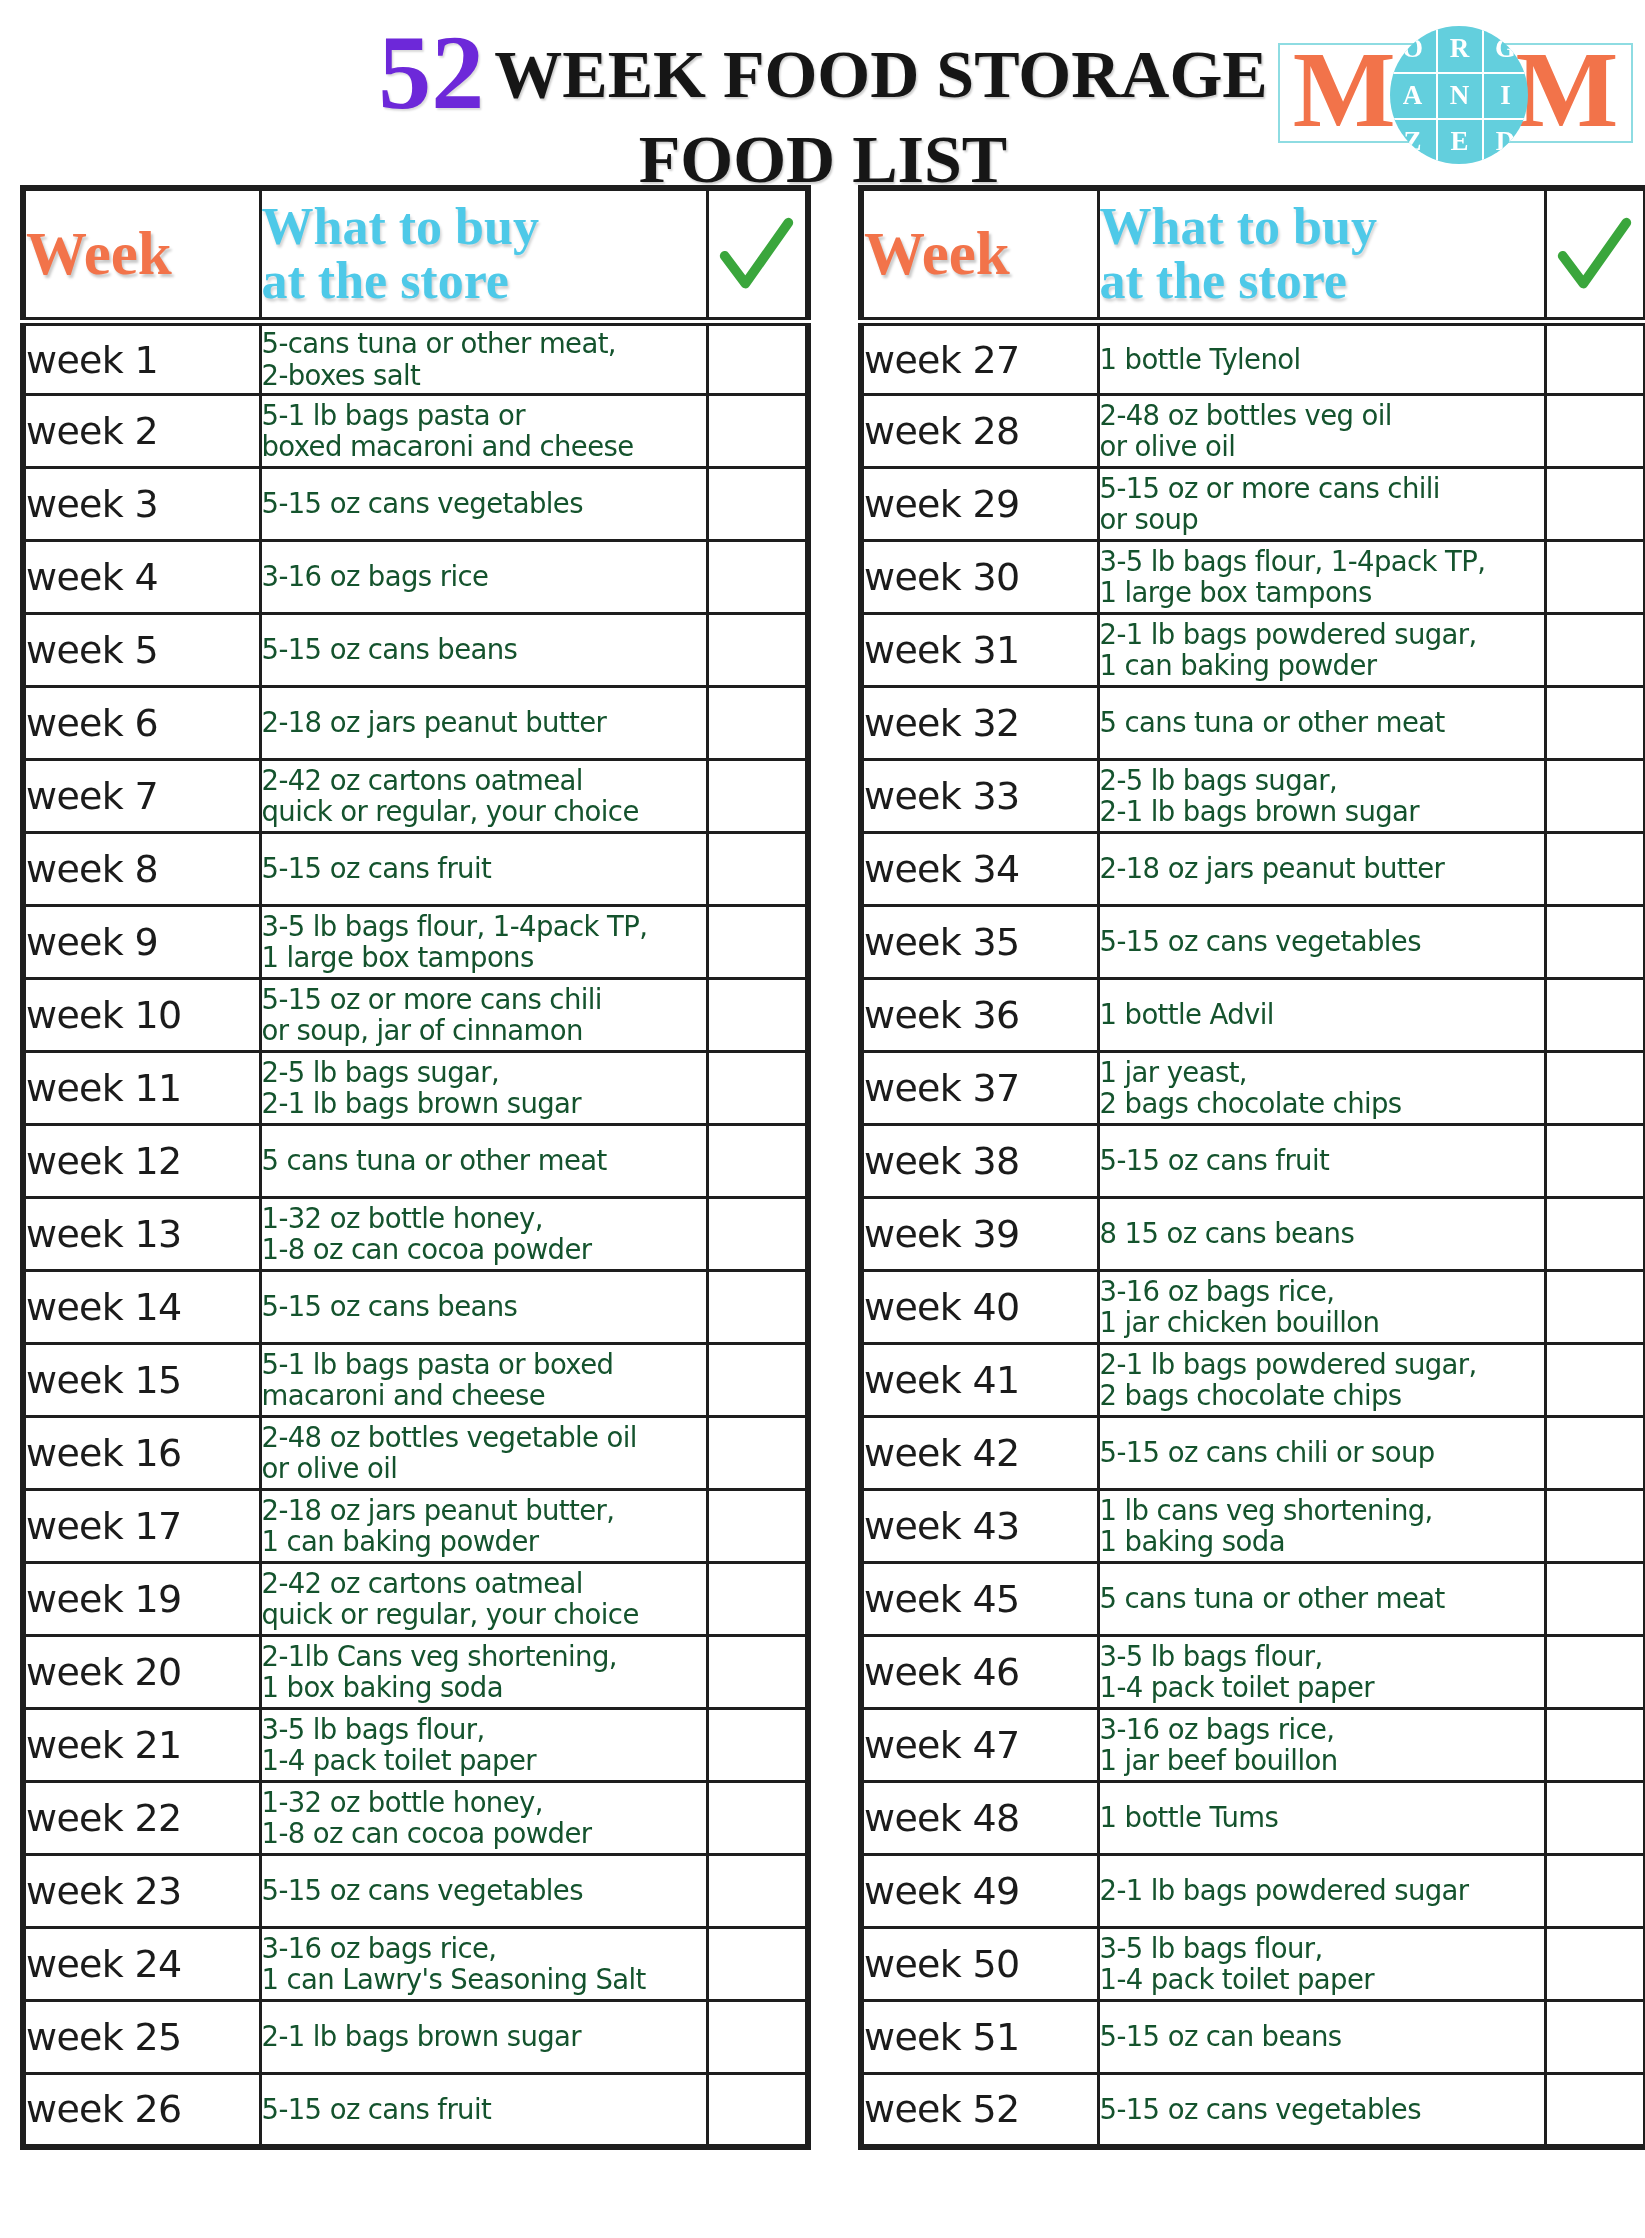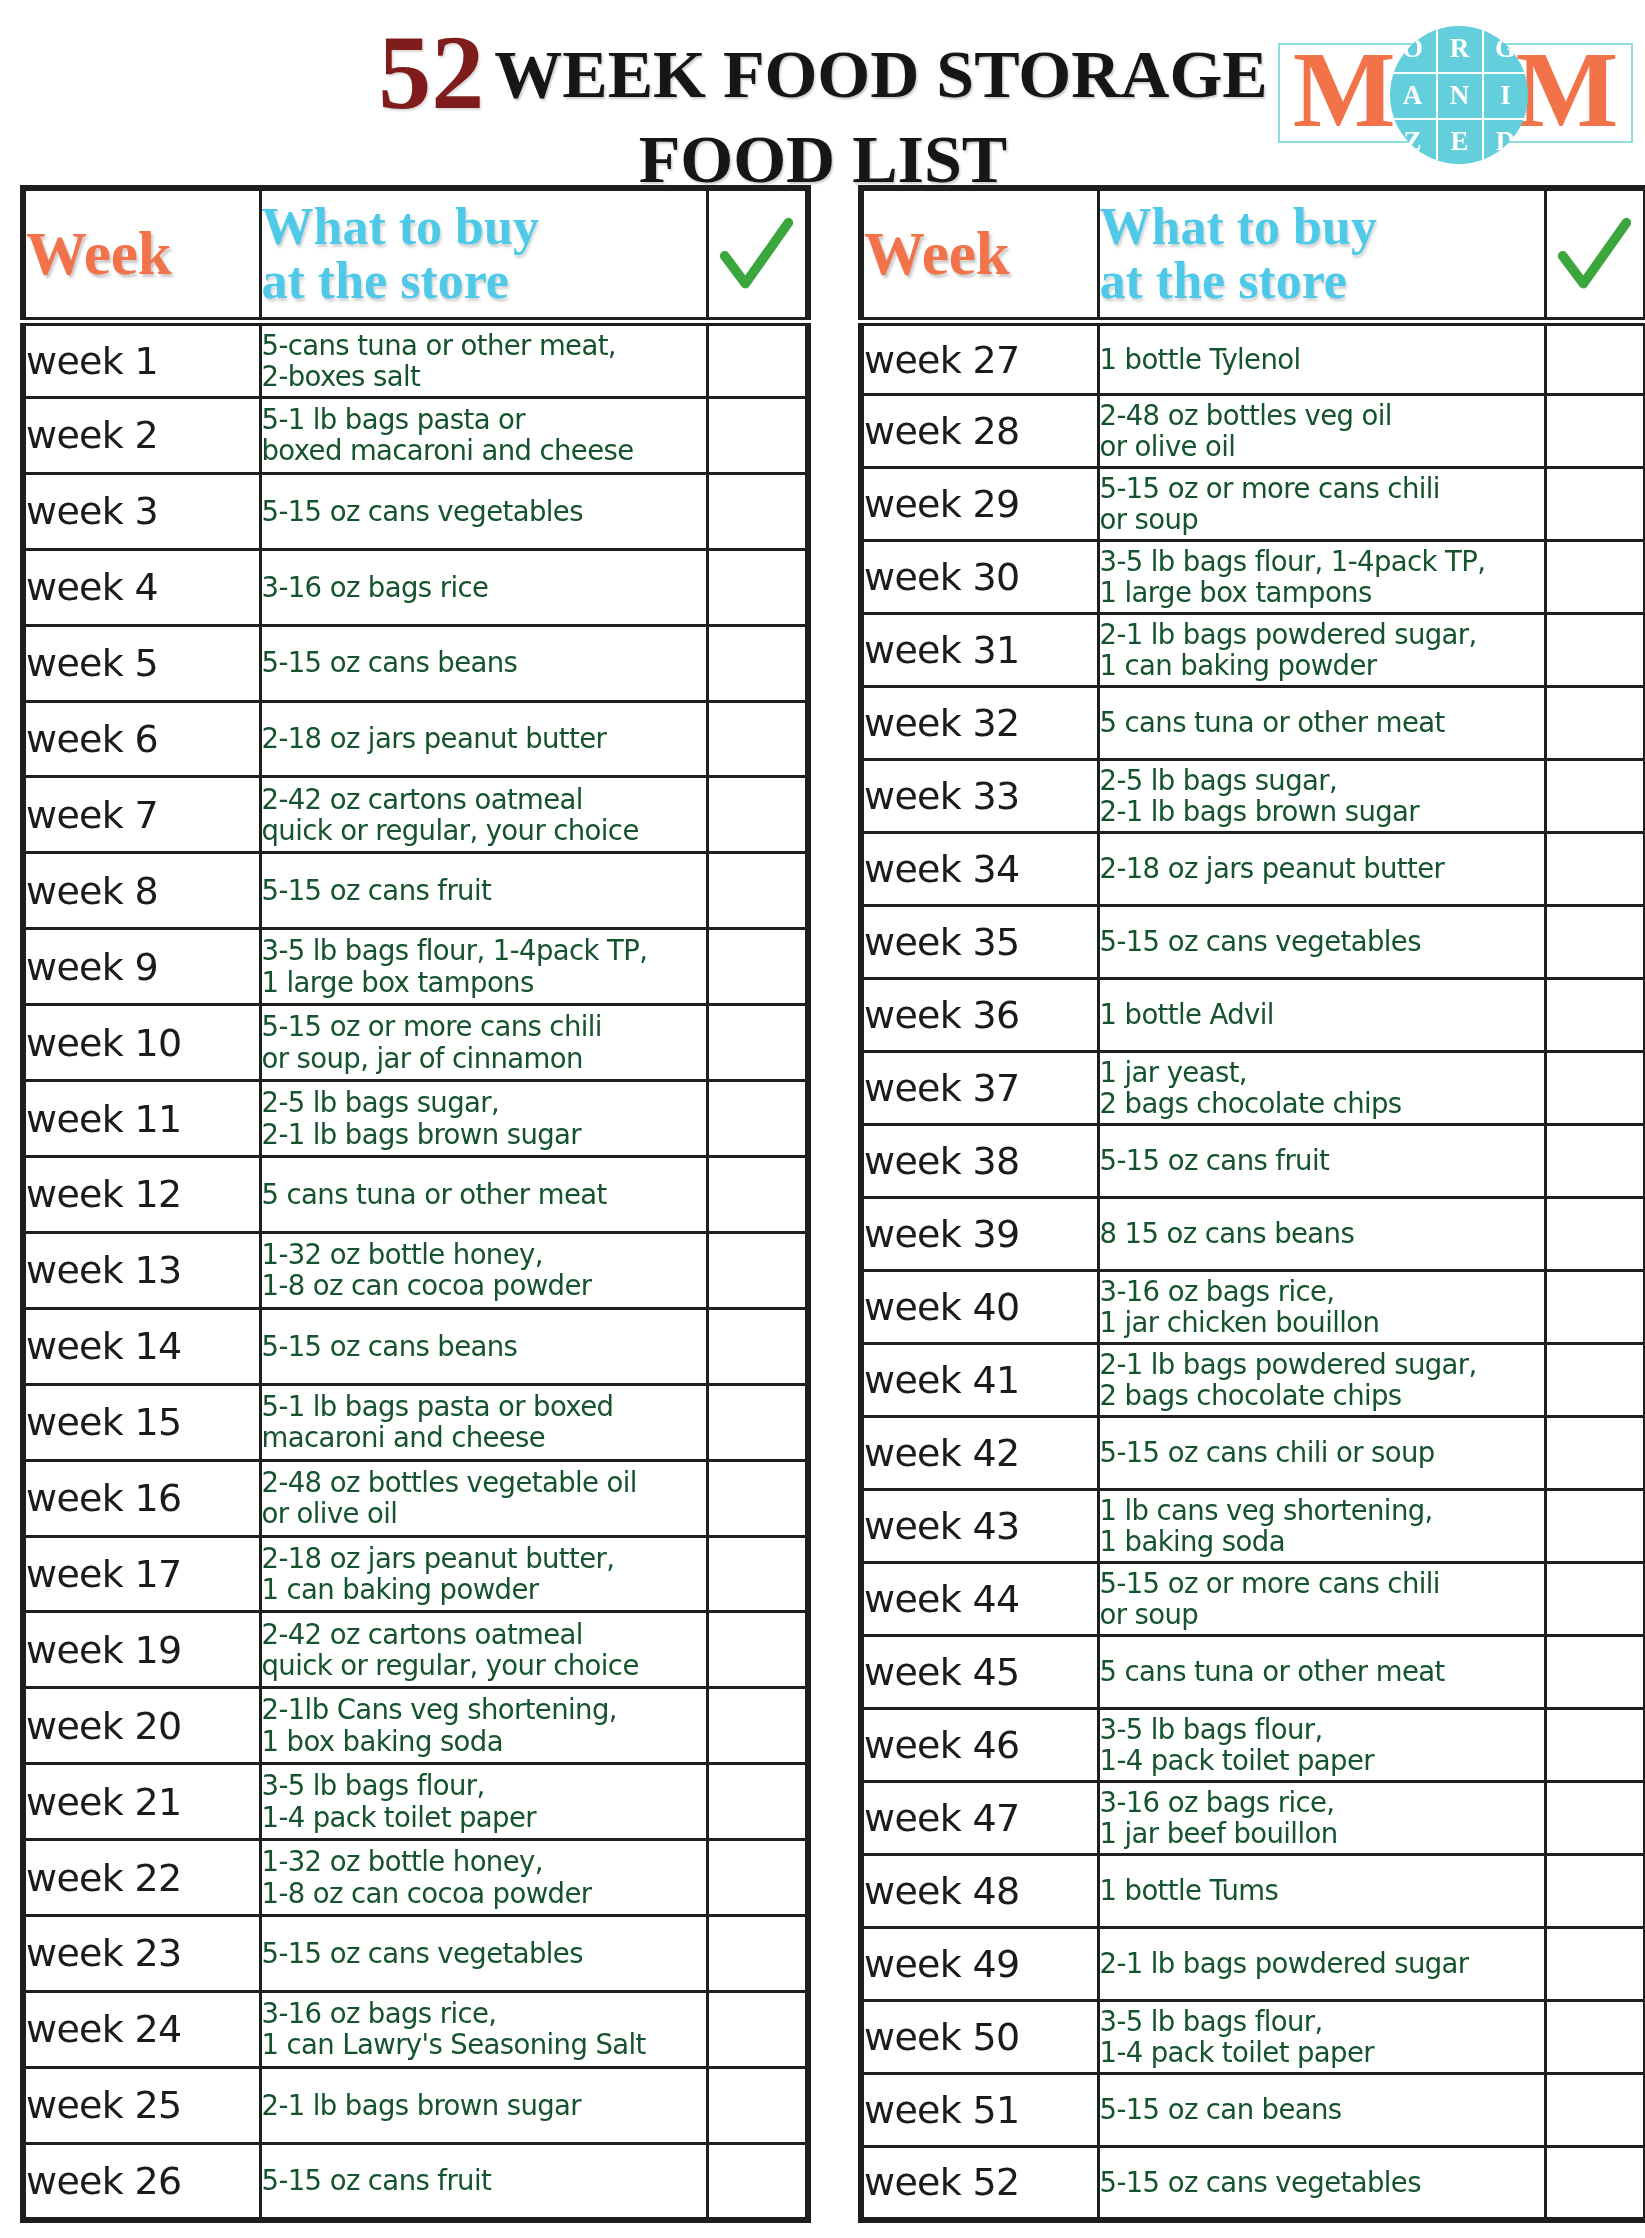--- a/index.html
+++ b/index.html
@@ -20,21 +20,21 @@
     left: 0;
     width: 1646px;
     text-align: center;
     color: #161616;
     font-family: "Liberation Serif", "DejaVu Serif", serif;
     font-weight: bold;
     line-height: 0.98;
   }
   .title-num {
     font-size: 106px;
-    color: #7f1d1d;
+    color: #6d28d9;
     vertical-align: -11.3px;
     margin-right: 10px;
     text-shadow: 1.4px 2.1px 2.1px rgba(0,0,0,0.15);
   }
   .title-main {
     font-size: 68px;
     letter-spacing: 0px;
     text-shadow: 1.4px 2.1px 2.1px rgba(0,0,0,0.2);
   }
   .title-line2 {
@@ -468,26 +468,20 @@
           <td class="item">5-15 oz cans chili or soup</td>
           <td class="check"></td>
         </tr>
         <tr>
           <td class="week">week 43</td>
           <td class="item">1 lb cans veg shortening,
 1 baking soda</td>
           <td class="check"></td>
         </tr>
         <tr>
-          <td class="week">week 44</td>
-          <td class="item">5-15 oz or more cans chili
-or soup</td>
-          <td class="check"></td>
-        </tr>
-        <tr>
           <td class="week">week 45</td>
           <td class="item">5 cans tuna or other meat</td>
           <td class="check"></td>
         </tr>
         <tr>
           <td class="week">week 46</td>
           <td class="item">3-5 lb bags flour,
 1-4 pack toilet paper</td>
           <td class="check"></td>
         </tr>

